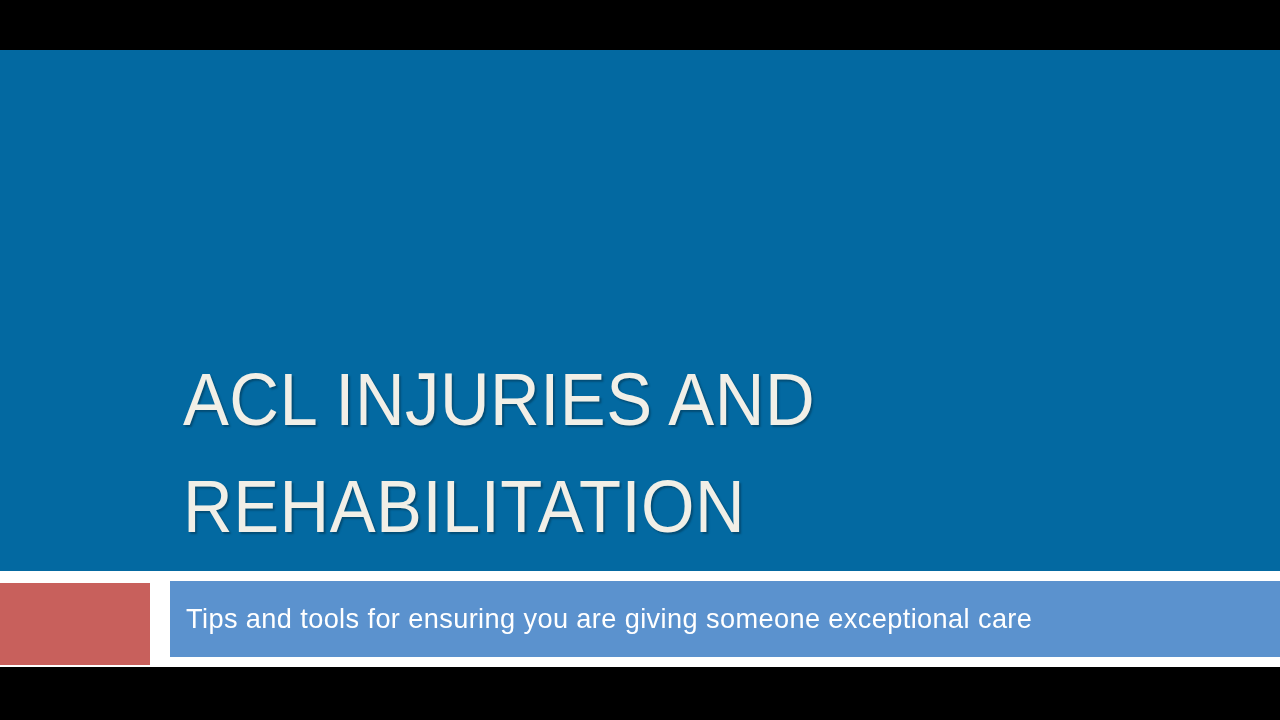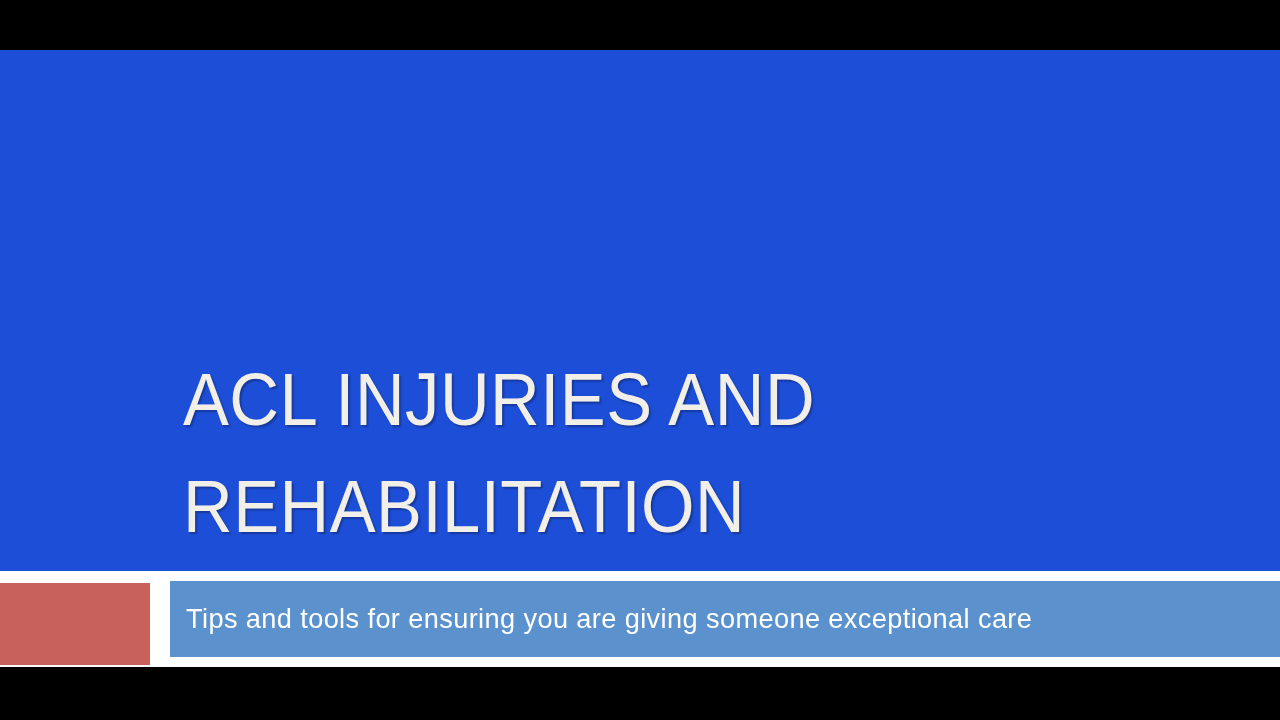--- a/index.html
+++ b/index.html
@@ -41,21 +41,21 @@
     background: #ffffff;
   }
 
   
   #title-panel {
     position: absolute;
     left: 0;
     top: 0;
     width: 1280px;
     height: 623px;
-    background: #1d4ed8;
+    background: #0369a1;
   }
 
   #slide-title {
     position: absolute;
     left: 183px;
     top: 296px;
     width: 900px;
     margin: 0;
     color: #f1efe7;
     font-family: "Liberation Sans", sans-serif;

